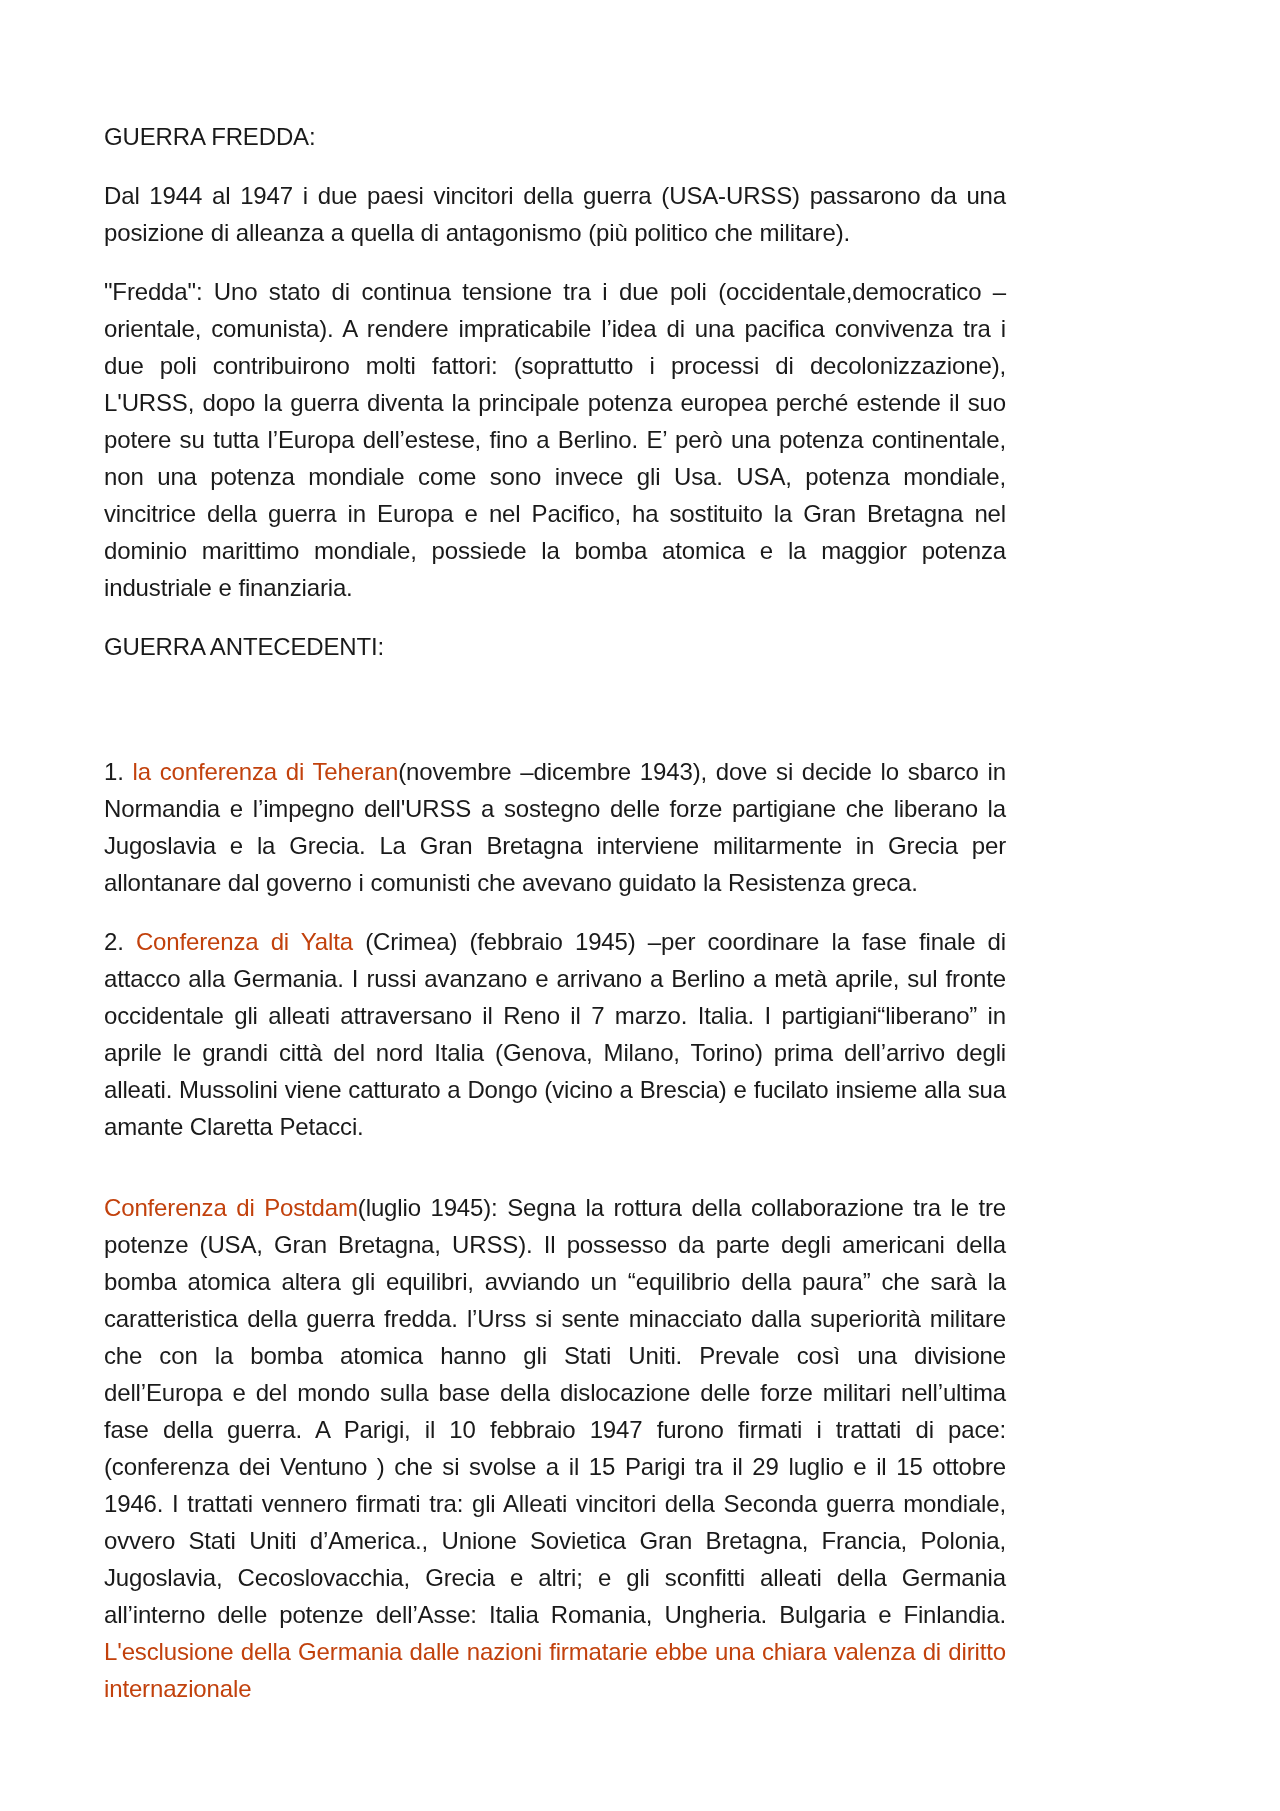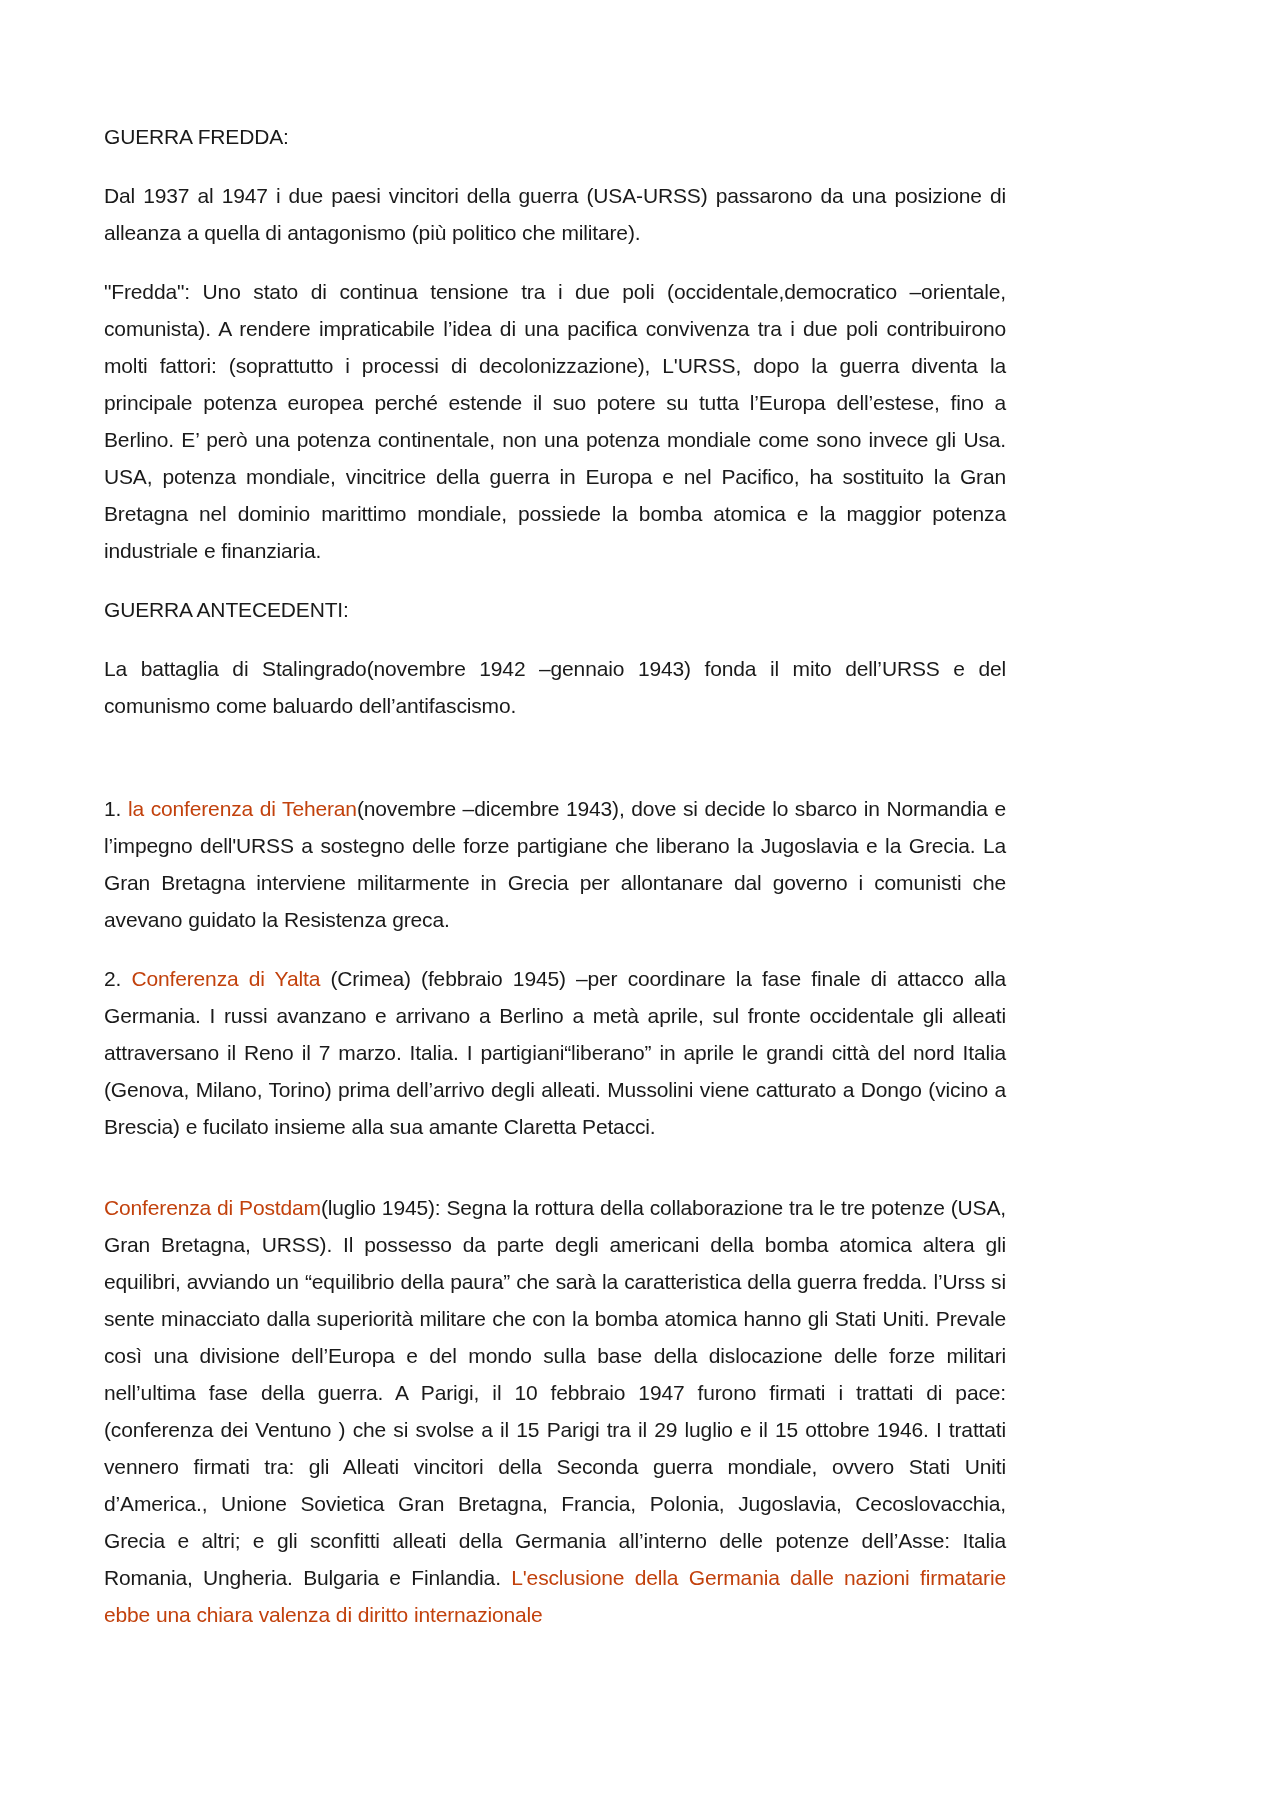--- a/index.html
+++ b/index.html
@@ -22,21 +22,21 @@
     position: absolute;
     left: 104px;
     top: 118px;
     width: 902px;
   }
   
   p.para {
     margin: 0 0 0 0;
     padding: 0;
     color: #1a1a1a;
-    font-size: 21px;
+    font-size: 24px;
     line-height: 37px;
     text-align: justify;
     text-justify: inter-word;
     letter-spacing: -0.15px;
     word-spacing: 0.2px;
     font-weight: 400;
   }
   .gap-sm { height: 22px; }
   .heading {
     text-align: left;
@@ -51,30 +51,29 @@
 </style>
 </head>
 <body>
 
 <div class="page">
   <div class="doc-body">
 
     <p class="para heading">GUERRA FREDDA:</p>
     <div class="gap-sm"></div>
 
-    <p class="para">Dal 1937 al 1947 i due paesi vincitori della guerra (USA-URSS) passarono da una posizione di alleanza a quella di antagonismo (più politico che militare).</p>
+    <p class="para">Dal 1944 al 1947 i due paesi vincitori della guerra (USA-URSS) passarono da una posizione di alleanza a quella di antagonismo (più politico che militare).</p>
     <div class="gap-sm"></div>
 
     <p class="para">"Fredda": Uno stato di continua tensione tra i due poli (occidentale,democratico –orientale, comunista). A rendere impraticabile l’idea di una pacifica convivenza tra i due poli contribuirono molti fattori: (soprattutto i processi di decolonizzazione), L'URSS, dopo la guerra diventa la principale potenza europea perché estende il suo potere su tutta l’Europa dell’estese, fino a Berlino. E’ però una potenza continentale, non una potenza mondiale come sono invece gli Usa. USA, potenza mondiale, vincitrice della guerra in Europa e nel Pacifico, ha sostituito la Gran Bretagna  nel  dominio  marittimo mondiale,  possiede  la  bomba  atomica  e  la maggior  potenza industriale e finanziaria.</p>
     <div class="gap-sm"></div>
 
     <p class="para heading">GUERRA ANTECEDENTI:</p>
     <div class="gap-sm"></div>
 
-    <p class="para">La battaglia di Stalingrado(novembre 1942 –gennaio 1943) fonda il mito dell’URSS e del comunismo come baluardo dell’antifascismo.</p>
     <div class="gap-sm"></div>
 
     <div class="gap-sm"></div>
 
     <div class="gap-sm"></div>
 
     <p class="para"><span>1. </span><span class="red">la  conferenza  di  Teheran</span><span>(novembre –dicembre  1943), dove si decide lo sbarco in Normandia e l’impegno dell'URSS a sostegno delle forze partigiane che liberano la Jugoslavia e la Grecia. La  Gran Bretagna interviene militarmente in Grecia per allontanare dal governo i comunisti che avevano guidato la Resistenza greca.</span></p>
     <div class="gap-sm"></div>
 
     <p class="para"><span>2. </span><span class="red">Conferenza  di  Yalta</span><span> (Crimea) (febbraio 1945) –per coordinare la fase finale di attacco alla Germania. I russi avanzano e arrivano a Berlino a metà aprile, sul fronte occidentale gli alleati attraversano il Reno il 7 marzo. Italia.   I partigiani“liberano” in aprile le grandi città del nord Italia (Genova,  Milano, Torino) prima dell’arrivo degli alleati. Mussolini viene catturato a Dongo (vicino a Brescia) e fucilato insieme alla sua amante Claretta Petacci.</span></p>

